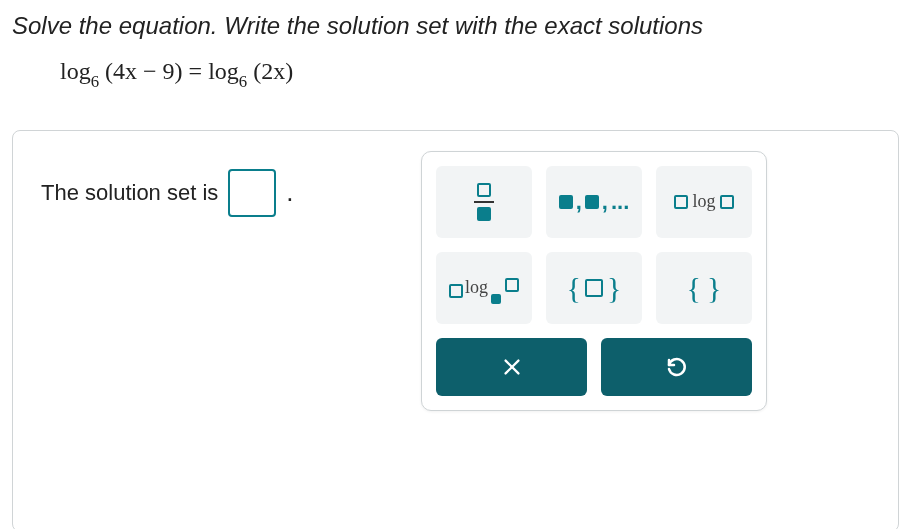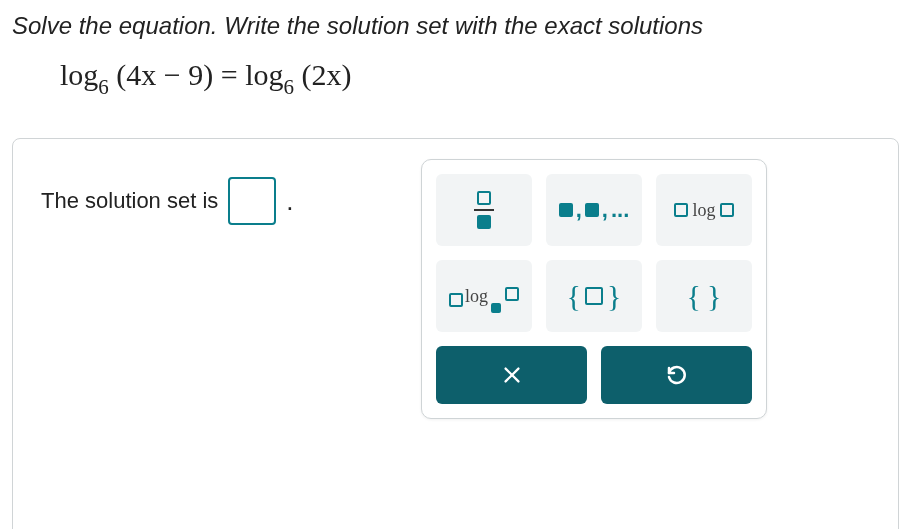--- a/index.html
+++ b/index.html
@@ -12,21 +12,21 @@
     color: #222;
     overflow: hidden;
   }
   .instruction {
     font-size: 24px;
     margin-bottom: 18px;
     font-style: italic;
   }
   .equation {
     font-family: "Times New Roman", Times, serif;
-    font-size: 30px;
+    font-size: 24px;
     margin-left: 48px;
     margin-bottom: 40px;
   }
   .sub { font-size: 0.7em; vertical-align: sub; position: relative; top: 2px; }
   .answer-panel {
     border: 1px solid #d0d4d6;
     border-radius: 8px;
     padding: 38px 28px 60px 28px;
     margin-right: 0;
     position: relative;

